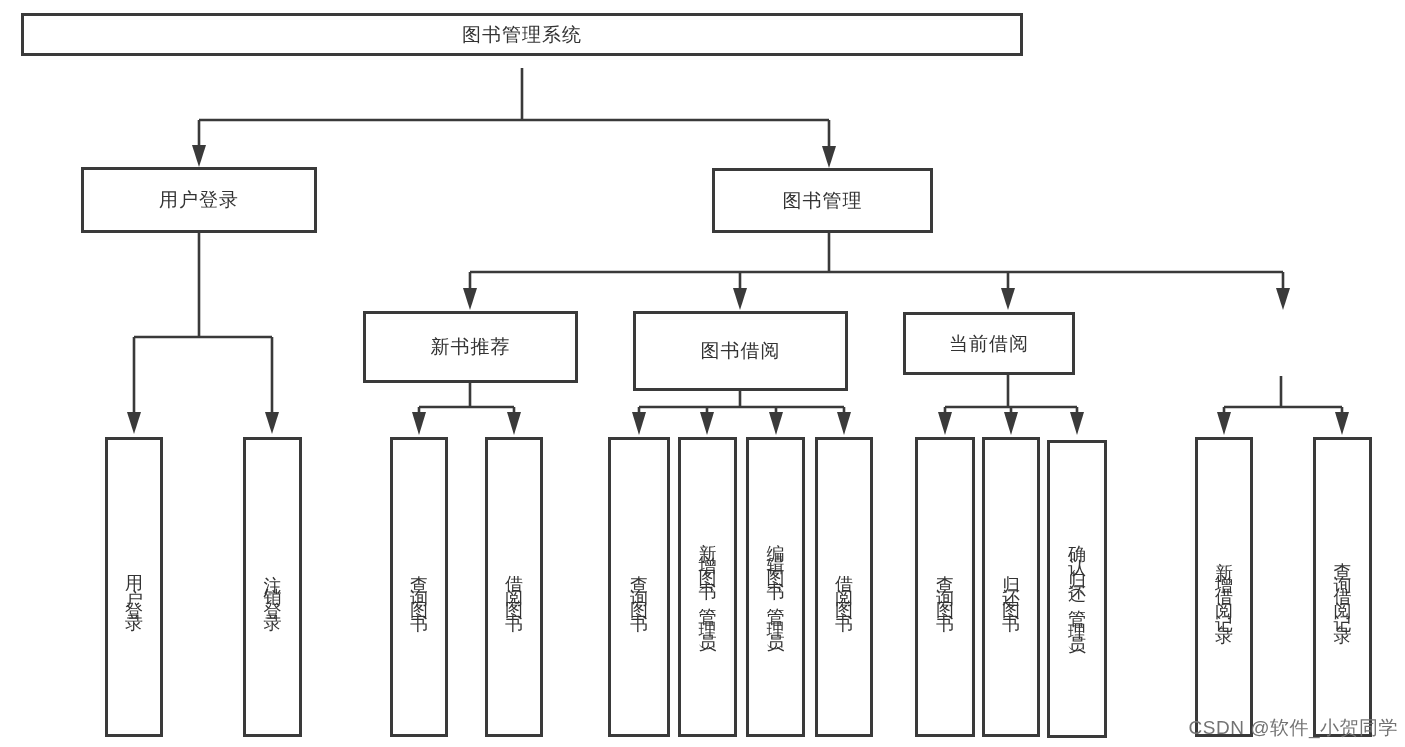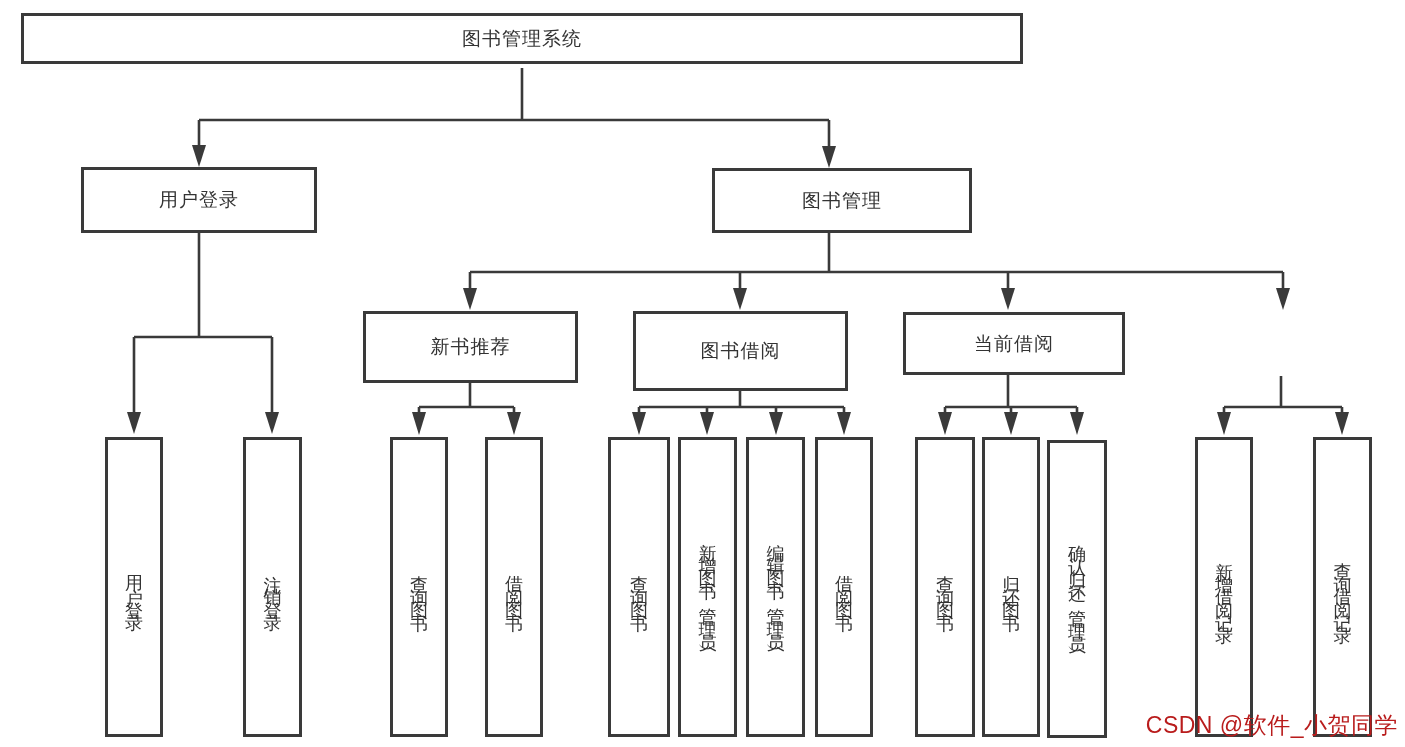--- a/index.html
+++ b/index.html
@@ -34,47 +34,47 @@
   }
   .leaf .v-label {
     writing-mode: vertical-rl;
     text-orientation: mixed;
     font-size: 18px;
     letter-spacing: 13px;
     line-height: 1;
     white-space: nowrap;
   }
   
-  .b-root       { left: 21px;   top: 13px;  width: 1002px; height: 51px; }
+  .b-root       { left: 21px;   top: 13px;  width: 1002px; height: 43px; }
   .b-user-login { left: 81px;   top: 167px; width: 236px;  height: 66px; }
-  .b-book-mgmt  { left: 712px;  top: 168px; width: 260px;  height: 65px; }
+  .b-book-mgmt  { left: 712px;  top: 168px; width: 221px;  height: 65px; }
   .b-new-rec    { left: 363px;  top: 311px; width: 215px;  height: 72px; }
   .b-borrow     { left: 633px;  top: 311px; width: 215px;  height: 80px; }
-  .b-current    { left: 903px;  top: 312px; width: 222px;  height: 63px; }
+  .b-current    { left: 903px;  top: 312px; width: 172px;  height: 63px; }
   .b-records    { left: 1172px; top: 311px; width: 218px;  height: 65px; }
   
   .l-user-login { left: 105px;  top: 437px; width: 58px; height: 300px; }
   .l-logout     { left: 243px;  top: 437px; width: 59px; height: 300px; }
   .l-rec-query  { left: 390px;  top: 437px; width: 58px; height: 300px; }
   .l-rec-borrow { left: 485px;  top: 437px; width: 58px; height: 300px; }
   .l-bq         { left: 608px;  top: 437px; width: 62px; height: 300px; }
   .l-ba         { left: 678px;  top: 437px; width: 59px; height: 300px; }
   .l-be         { left: 746px;  top: 437px; width: 59px; height: 300px; }
   .l-bb         { left: 815px;  top: 437px; width: 58px; height: 300px; }
   .l-cq         { left: 915px;  top: 437px; width: 60px; height: 300px; }
   .l-cr         { left: 982px;  top: 437px; width: 58px; height: 300px; }
   .l-cc         { left: 1047px; top: 440px; width: 60px; height: 298px; }
   .l-ra         { left: 1195px; top: 437px; width: 58px; height: 300px; }
   .l-rq         { left: 1313px; top: 437px; width: 59px; height: 300px; }
   #watermark {
     position: absolute;
     right: 7px;
     bottom: 6px;
-    font-size: 23px;
-    color: #b91c1c;
+    font-size: 19px;
+    color: #737373;
     letter-spacing: 0.5px;
     white-space: nowrap;
     z-index: 5;
   }
 </style>
 </head>
 <body>
 
 <div id="canvas">
 

